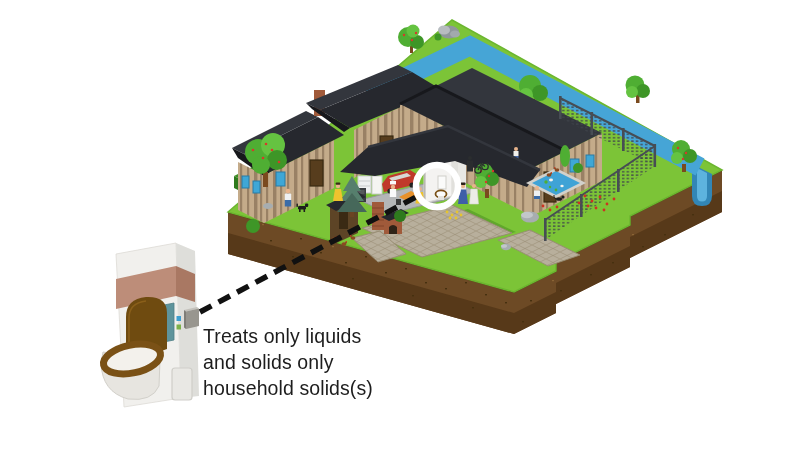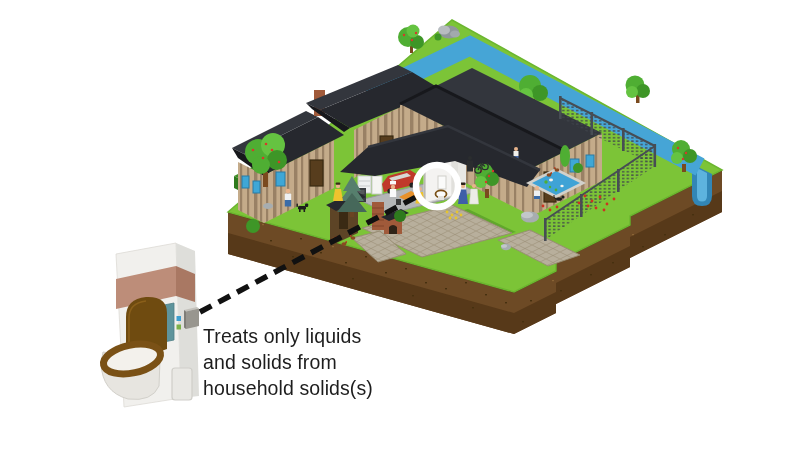--- a/index.html
+++ b/index.html
@@ -529,16 +529,16 @@
     <path d="M129,350 L129,318 Q129,303 146,301" fill="none" stroke="#8a5f1a" stroke-width="1.6"></path>
     <g>
       <path d="M101,363 Q102,392 128,399 Q152,402 159,386 L160,360 L103,352 Z" fill="#e7e5e0" stroke="#d2d0ca" stroke-width="1"></path>
       <ellipse cx="132" cy="359" rx="29" ry="14" transform="rotate(-12 132 359)" fill="#f3f1ec" style="stroke:var(--seatBrown,#7a5116)" stroke-width="7"></ellipse>
     </g>
   </g>
 </svg>
 
 <div class="annotation">
   <span>Treats only liquids</span>
-  <span>and solids from</span>
+  <span>and solids only</span>
   <span>household solids(s)</span>
 </div>
 </div>
 
 </body></html>

